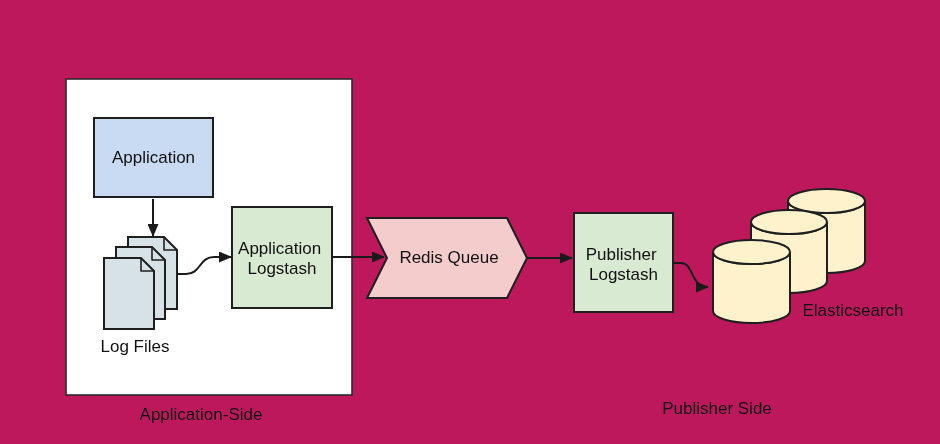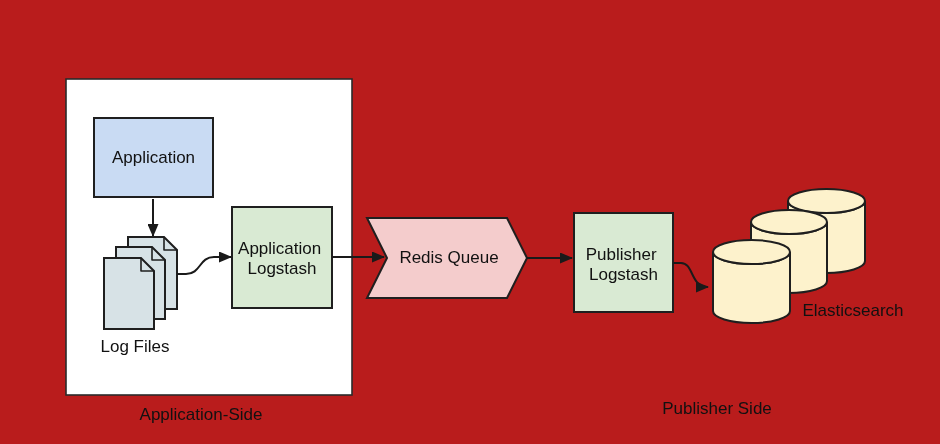--- a/index.html
+++ b/index.html
@@ -1,19 +1,19 @@
 <!DOCTYPE html>
 <html><head>
 <meta charset="utf-8">
 <style>
   html,body{margin:0;padding:0;background:#ffffff;}
   .canvas{
     position:relative;
     width:940px;height:444px;
-    background:#b91c1c;
+    background:#be185d;
     overflow:hidden;
     font-family:"Liberation Sans", sans-serif;
   }
   svg{display:block;}
   .shape{stroke:#1f1f1f;stroke-width:2;}
   .container-box{fill:#ffffff;stroke:#2b2b2b;stroke-width:1.6;}
   .edge{fill:none;stroke:#1a1a1a;stroke-width:2;}
   .fold{fill:none;stroke:#1f1f1f;stroke-width:1.6;stroke-linejoin:round;}
   .lbl{
     font-family:"Liberation Sans", sans-serif;

